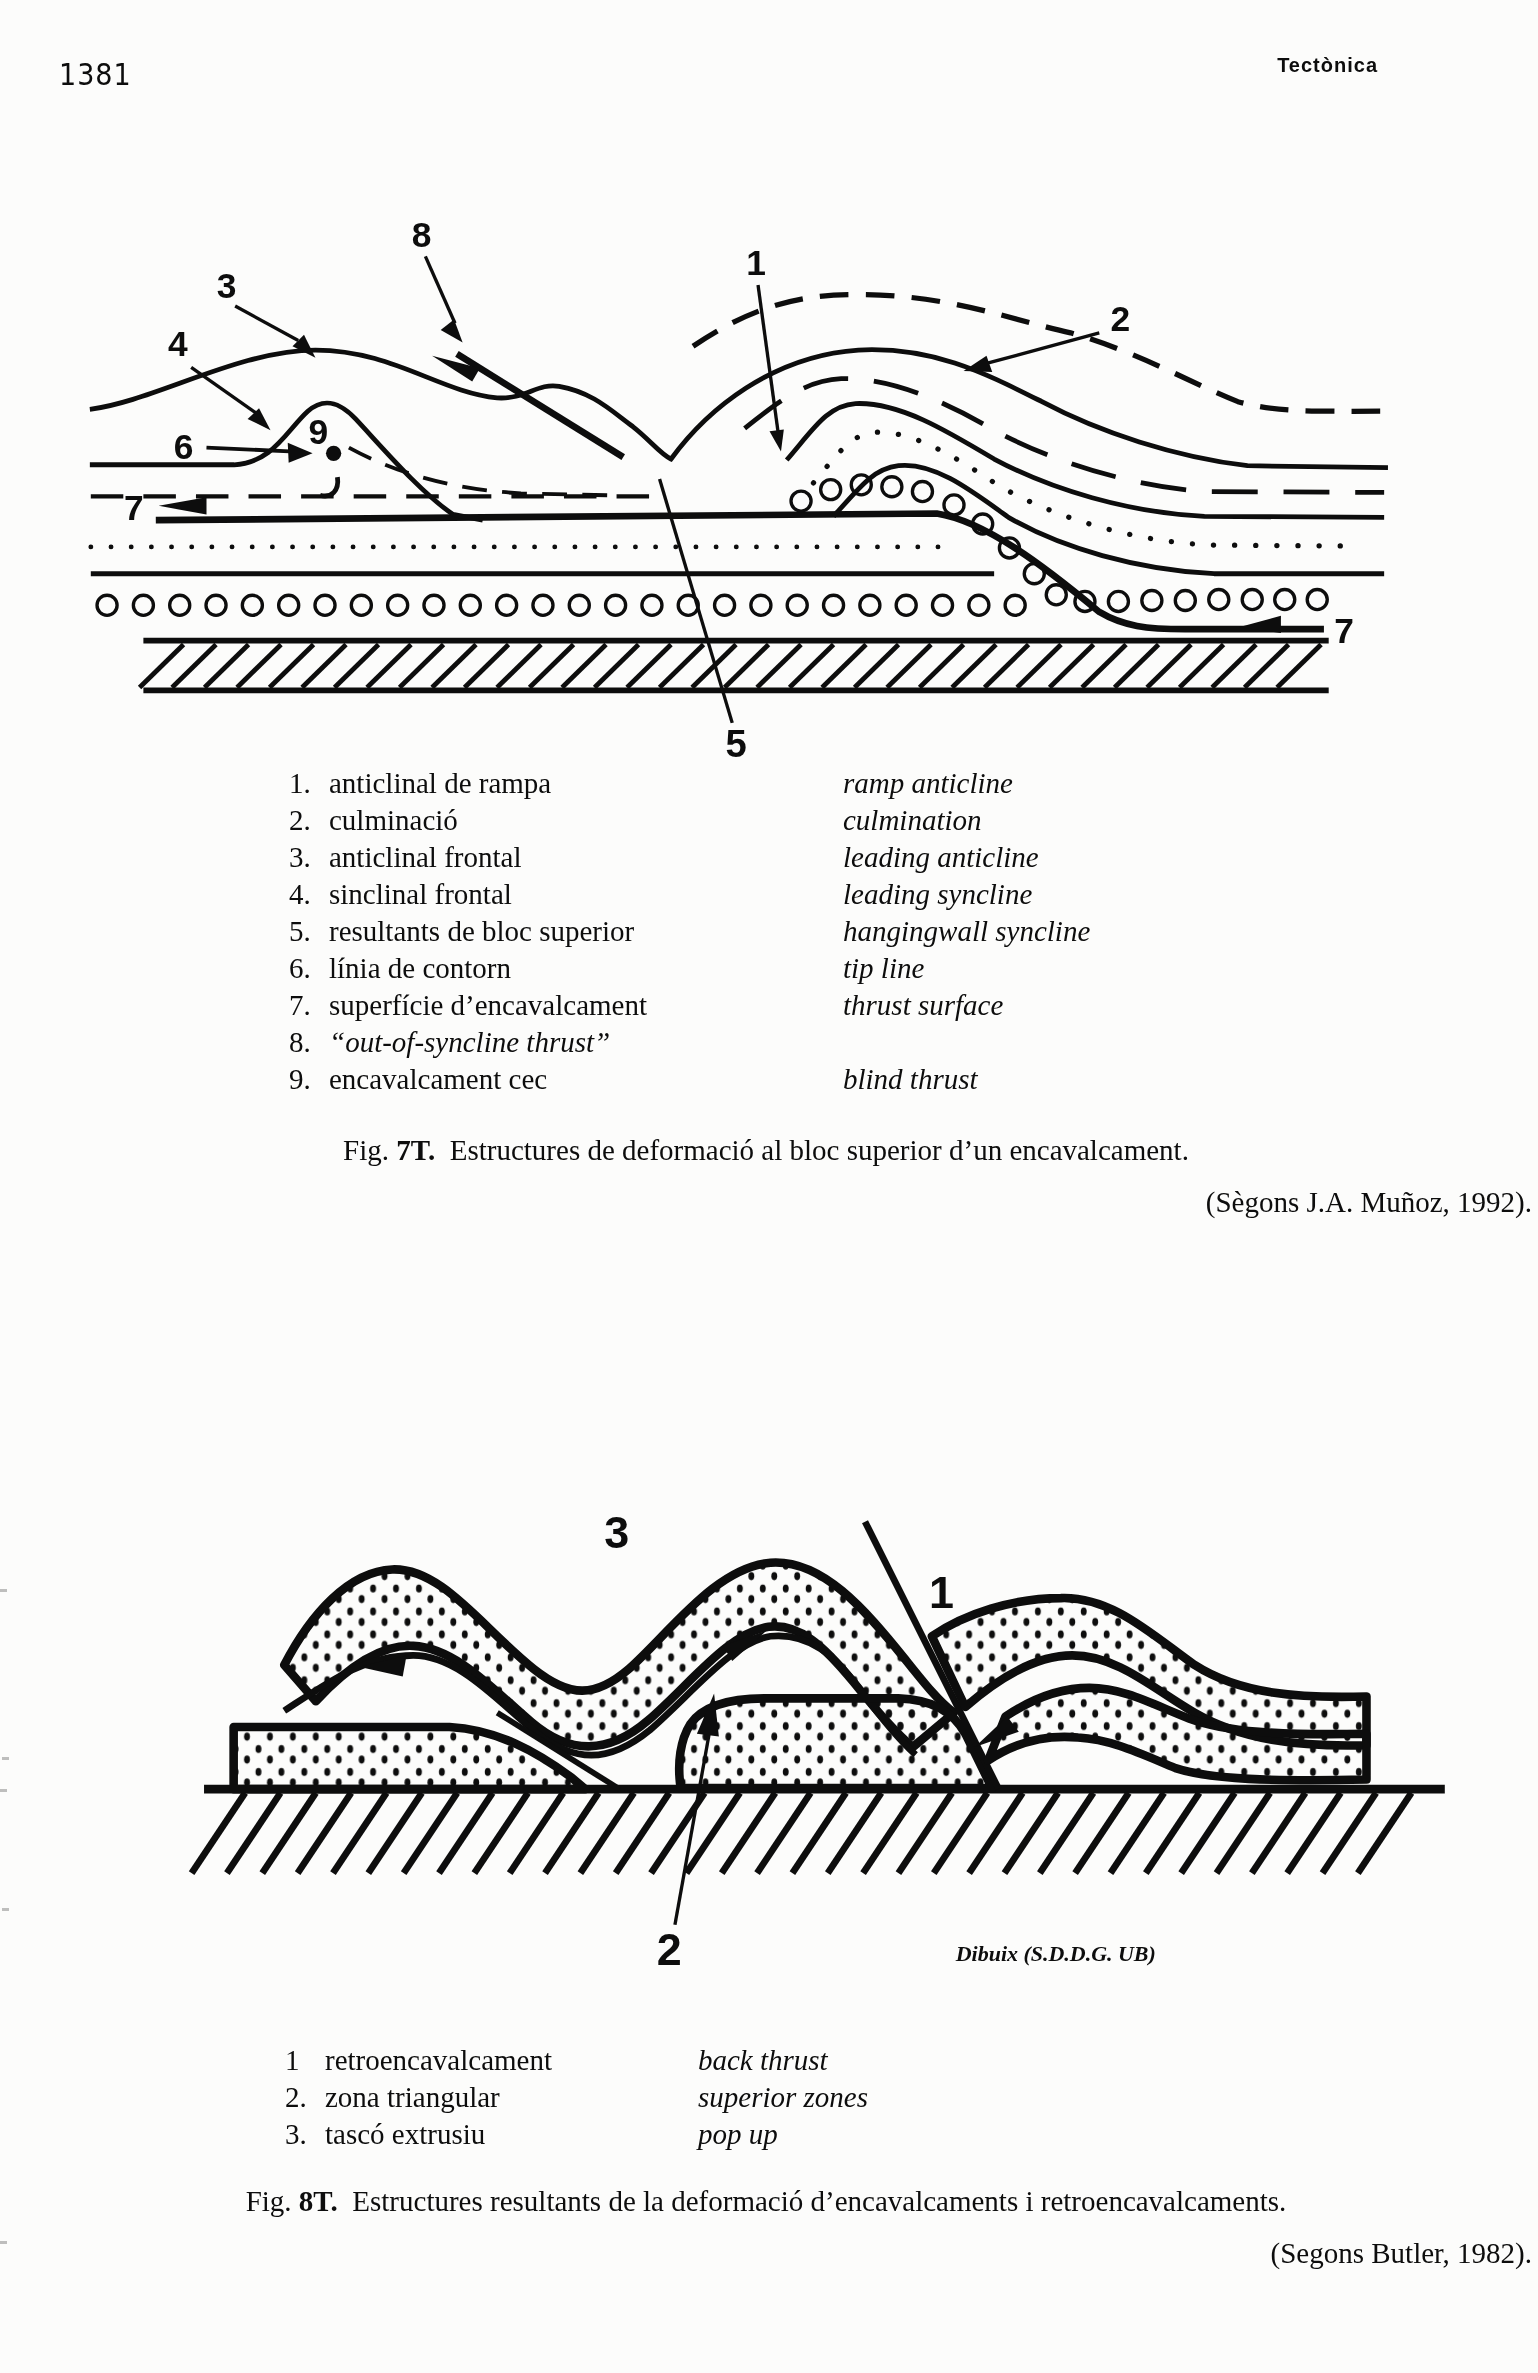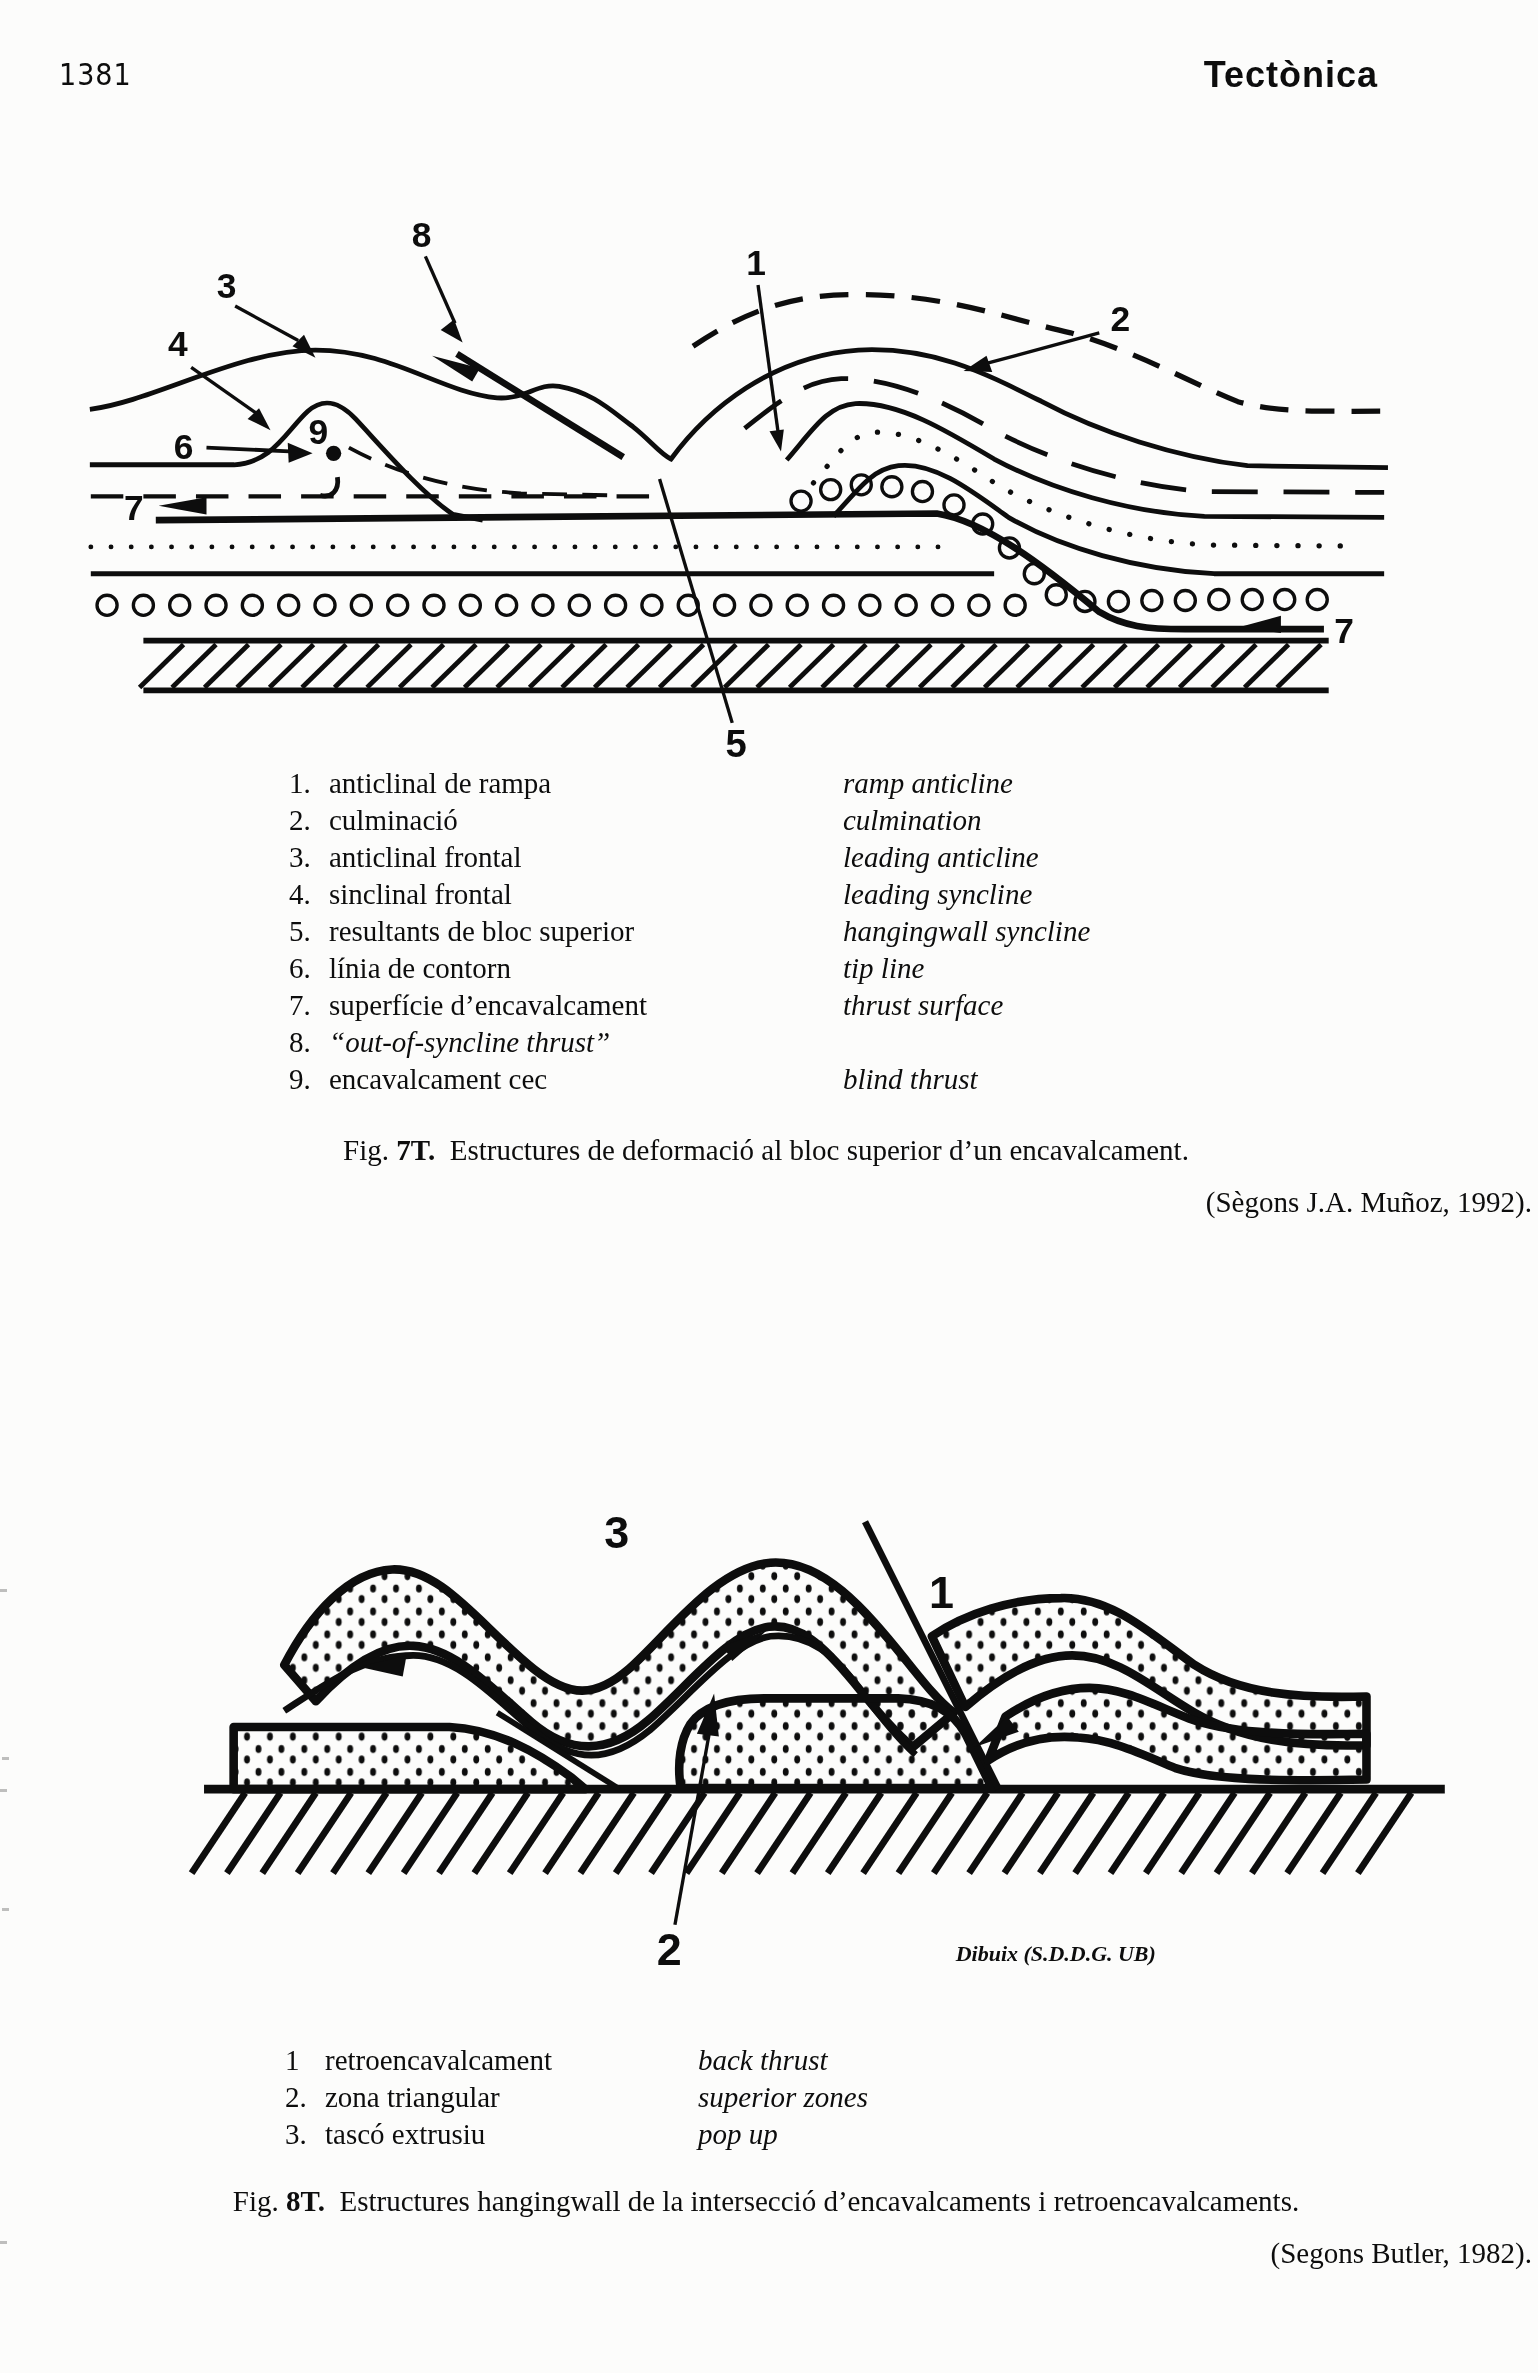--- a/index.html
+++ b/index.html
@@ -5,21 +5,21 @@
   html,body{margin:0;padding:0;}
   body{
     width:1539px;height:2373px;position:relative;
     background:#fcfcfb;color:#0d0d0d;
     font-family:"Liberation Serif", serif;
     overflow:hidden;
   }
   .abs{position:absolute;}
   
   .pagenum{left:59px;top:57px;font-family:"DejaVu Sans Condensed","Liberation Sans",sans-serif;font-size:30px;letter-spacing:1px;}
-  .header{right:161px;top:54px;font-family:"Liberation Sans",sans-serif;font-weight:bold;font-size:36px;letter-spacing:1px;}
+  .header{right:161px;top:54px;font-family:"Liberation Sans",sans-serif;font-weight:bold;font-size:20px;letter-spacing:1px;}
   
   svg{position:absolute;left:0;}
   .ln{stroke:#0d0d0d;fill:none;}
   .fillb{fill:#0d0d0d;stroke:none;}
   .diaglabel{font-family:"Liberation Sans",sans-serif;font-weight:bold;font-size:37px;fill:#0d0d0d;text-anchor:middle;}
   .diaglabel2{font-family:"Liberation Sans",sans-serif;font-weight:bold;font-size:47px;fill:#0d0d0d;text-anchor:middle;}
   .band{fill:url(#stip);stroke:#0d0d0d;stroke-width:9;stroke-linejoin:round;}
   
   .legend{font-size:29px;line-height:37px;}
   .legend .lrow{display:grid;grid-template-columns:40px 514px auto;}
@@ -350,17 +350,17 @@
       <span class="lnum">3.</span>
       <span class="lca">tascó extrusiu</span>
       <span class="len">pop up</span>
     </div>
   </div>
 
 <div class="abs cap" style="top:2185px">
   <div>
     <span>Fig.</span>
     <span class="figno">8T.</span>&nbsp;
-    <span>Estructures hangingwall de la intersecció d’encavalcaments i retroencavalcaments.</span>
+    <span>Estructures resultants de la deformació d’encavalcaments i retroencavalcaments.</span>
   </div>
   <div class="src">(Segons Butler, 1982).</div>
 </div>
 
 
 </body></html>

